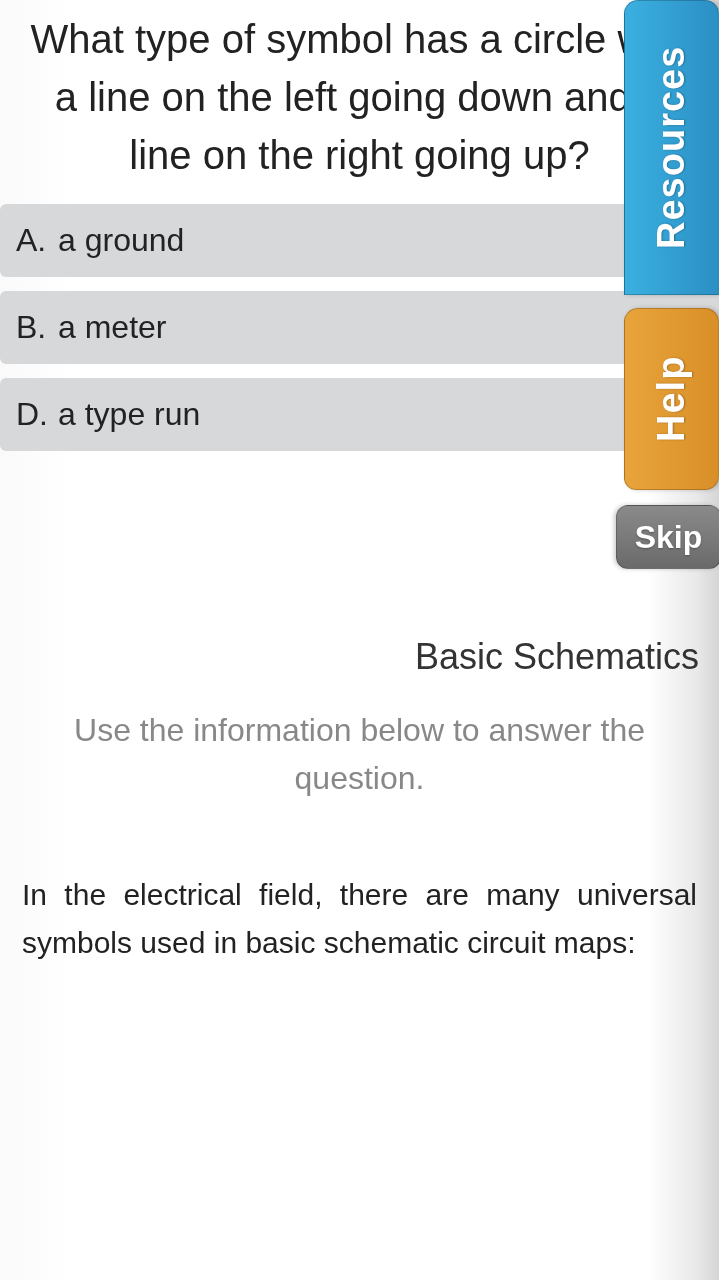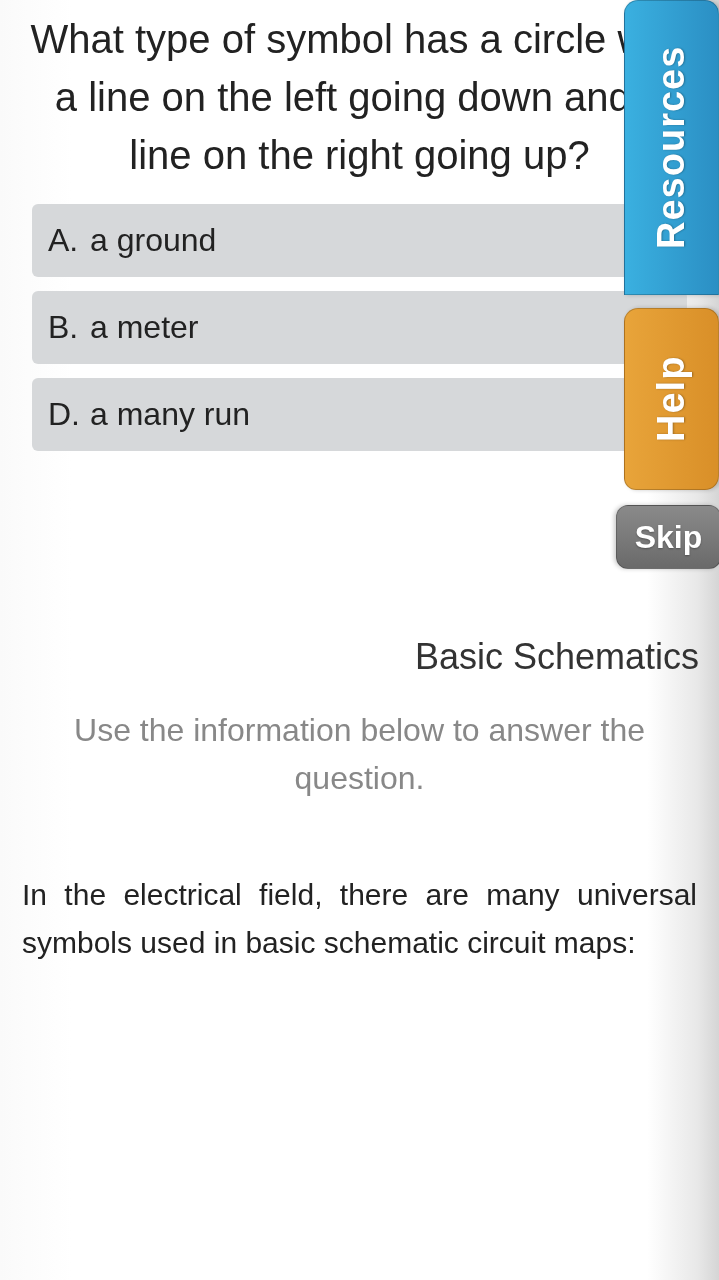--- a/index.html
+++ b/index.html
@@ -19,21 +19,21 @@
 }
 .question-text {
   font-size: 40px;
   color: #222;
   text-align: center;
   padding: 10px 20px 20px 20px;
   line-height: 1.45;
   font-weight: 500;
 }
 .answers {
-  padding: 0 32px;
+  padding: 0 0;
 }
 .answer-option {
   background: #d6d8da;
   border-radius: 6px;
   padding: 18px 16px;
   margin-bottom: 14px;
   font-size: 32px;
   color: #222;
   cursor: pointer;
 }
@@ -120,21 +120,21 @@
   <div class="question-text">What type of symbol has a circle with a line on the left going down and a line on the right going up?</div>
 
   <div class="answers">
     <div class="answer-option">
       <span class="letter">A.</span><span>a ground</span>
     </div>
     <div class="answer-option">
       <span class="letter">B.</span><span>a meter</span>
     </div>
     <div class="answer-option">
-      <span class="letter">D.</span><span>a many run</span>
+      <span class="letter">D.</span><span>a type run</span>
     </div>
   </div>
 
   <div class="info-section">
     <div class="info-title">Basic Schematics</div>
     <div class="info-subtitle">Use the information below to answer the question.</div>
     <div class="info-body">In the electrical field, there are many universal symbols used in basic schematic circuit maps:</div>
   </div>
 
   <div class="side-tab tab-resources">Resources</div>

